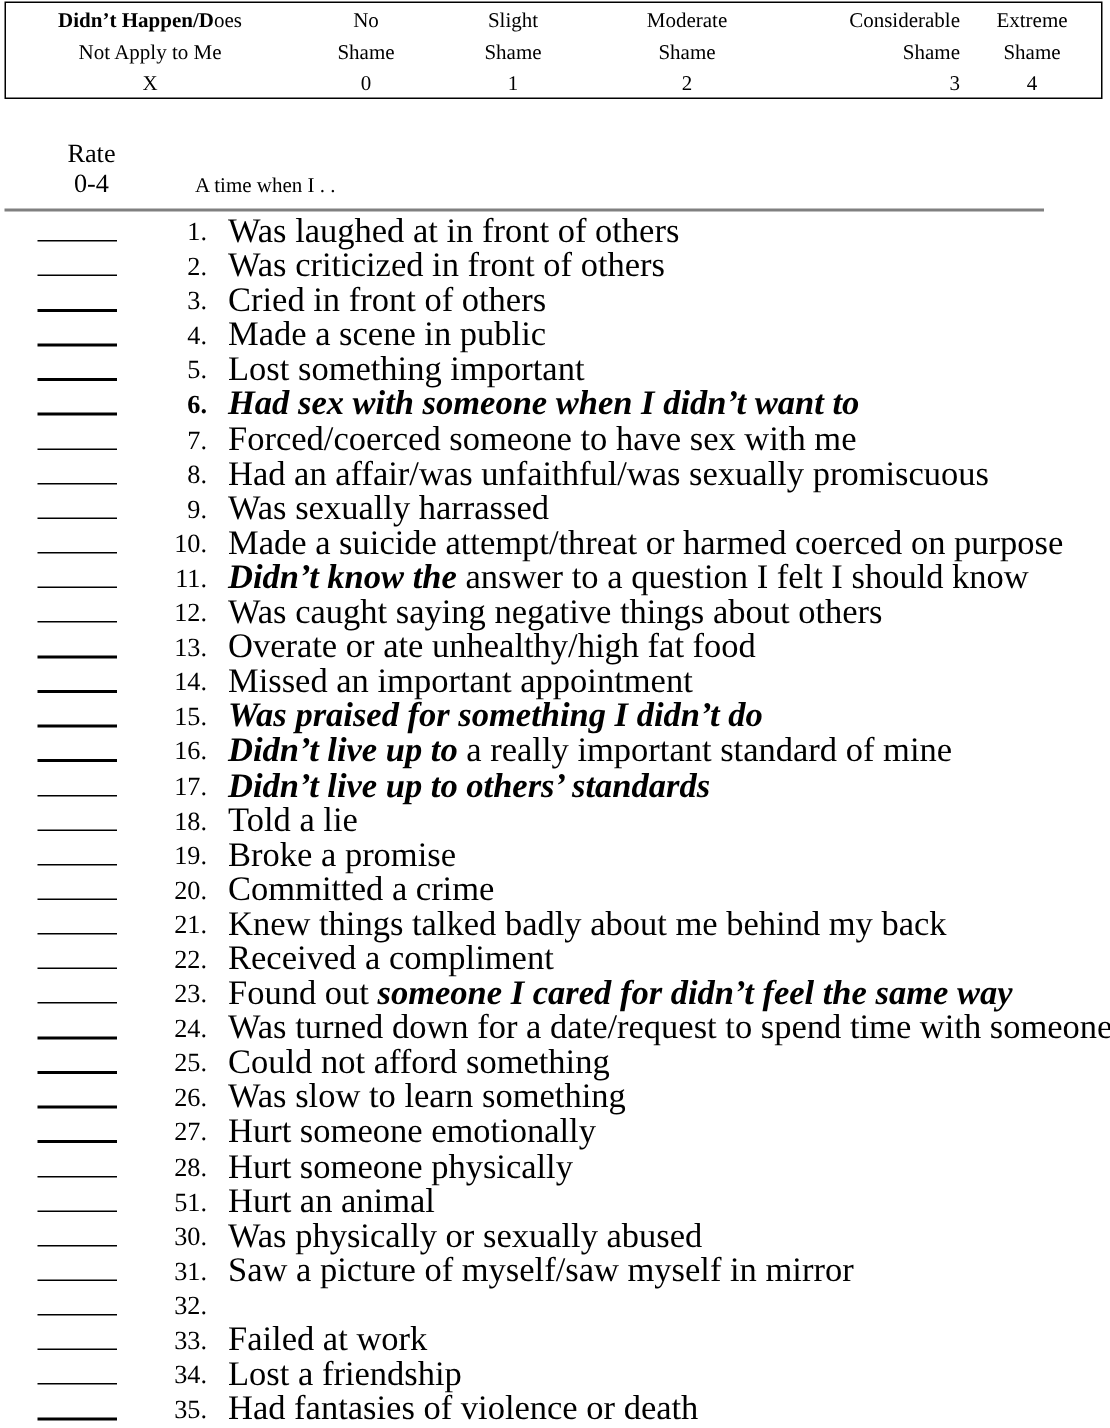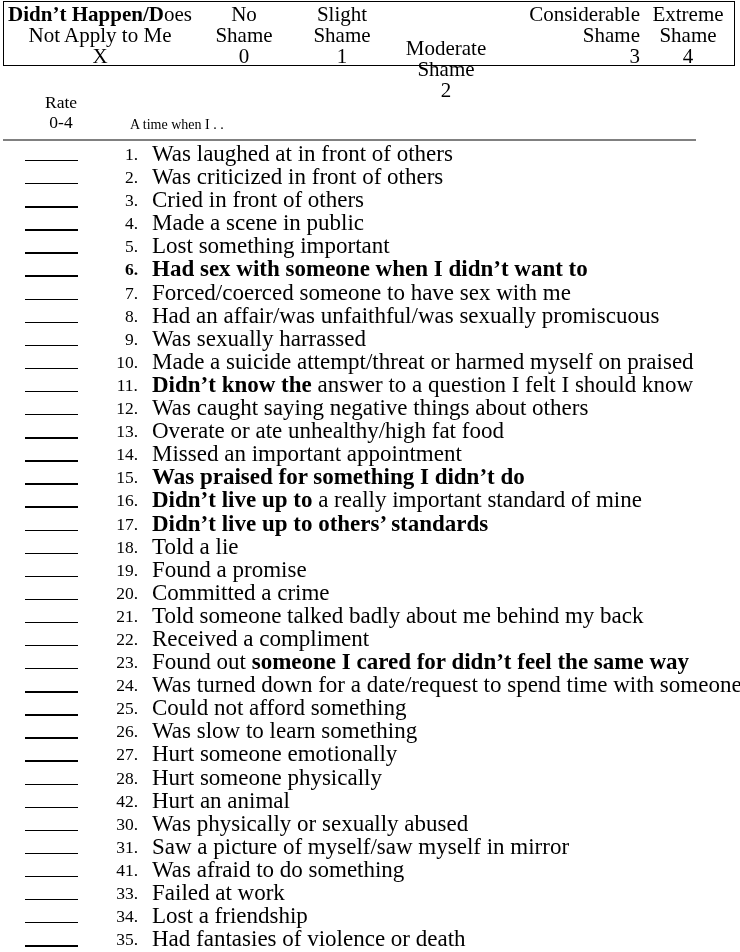--- a/index.html
+++ b/index.html
@@ -33,31 +33,31 @@
   }
   .scale-grid {
     position: relative;
     width: 100%;
     height: 100%;
   }
   .scale-col {
     position: absolute;
     top: 2px;
     text-align: center;
-    font-size: 21px;
+    font-size: 14px;
     line-height: 21px;
   }
   .scale-col .ln {
     display: block;
     white-space: nowrap;
   }
   .scale-col.c0 { left: 0px;   width: 192px; }
   .scale-col.c1 { left: 192px; width: 96px;  }
   .scale-col.c2 { left: 288px; width: 100px; }
-  .scale-col.c3 { left: 385px; width: 114px; margin-top: 34px; }
+  .scale-col.c3 { left: 397px; width: 114px; }
   .scale-col.c4 { left: 506px; width: 130px; text-align: right; }
   .scale-col.c5 { left: 636px; width: 96px;  }
 
   .bold-head { font-weight: bold; }
   .semi-head { font-weight: normal; }
 
   
   .rate-head {
     position: absolute;
     left: 16px;
@@ -116,21 +116,21 @@
     line-height: 22px;
   }
   .item-text {
     position: absolute;
     left: 152px;
     top: 0;
     font-size: 23px;
     line-height: 22px;
     white-space: nowrap;
   }
-  .item-text b { font-weight: bold; }
+  .item-text b { font-weight: bold; font-style: italic; }
 </style>
 </head>
 <body>
 
 <div class="page">
 
   <div class="scale-box">
     <div class="scale-grid">
 
       <div class="scale-col c0">
@@ -223,21 +223,21 @@
         <div class="item-text"><span>Had an affair/was unfaithful/was sexually promiscuous</span></div>
       </div>
       <div class="item-row">
         <div class="blank-line"></div>
         <div class="item-num">9.</div>
         <div class="item-text"><span>Was sexually harrassed</span></div>
       </div>
       <div class="item-row">
         <div class="blank-line"></div>
         <div class="item-num">10.</div>
-        <div class="item-text"><span>Made a suicide attempt/threat or harmed myself on praised</span></div>
+        <div class="item-text"><span>Made a suicide attempt/threat or harmed coerced on purpose</span></div>
       </div>
       <div class="item-row">
         <div class="blank-line"></div>
         <div class="item-num">11.</div>
         <div class="item-text"><b>Didn’t know the</b><span> answer to a question I felt I should know</span></div>
       </div>
       <div class="item-row">
         <div class="blank-line"></div>
         <div class="item-num">12.</div>
         <div class="item-text"><span>Was caught saying negative things about others</span></div>
@@ -268,31 +268,31 @@
         <div class="item-text"><b>Didn’t live up to others’ standards</b></div>
       </div>
       <div class="item-row">
         <div class="blank-line"></div>
         <div class="item-num">18.</div>
         <div class="item-text"><span>Told a lie</span></div>
       </div>
       <div class="item-row">
         <div class="blank-line"></div>
         <div class="item-num">19.</div>
-        <div class="item-text"><span>Found a promise</span></div>
+        <div class="item-text"><span>Broke a promise</span></div>
       </div>
       <div class="item-row">
         <div class="blank-line"></div>
         <div class="item-num">20.</div>
         <div class="item-text"><span>Committed a crime</span></div>
       </div>
       <div class="item-row">
         <div class="blank-line"></div>
         <div class="item-num">21.</div>
-        <div class="item-text"><span>Told someone talked badly about me behind my back</span></div>
+        <div class="item-text"><span>Knew things talked badly about me behind my back</span></div>
       </div>
       <div class="item-row">
         <div class="blank-line"></div>
         <div class="item-num">22.</div>
         <div class="item-text"><span>Received a compliment</span></div>
       </div>
       <div class="item-row">
         <div class="blank-line"></div>
         <div class="item-num">23.</div>
         <div class="item-text"><span>Found out </span><b>someone I cared for didn’t feel the same way</b></div>
@@ -317,37 +317,36 @@
         <div class="item-num">27.</div>
         <div class="item-text"><span>Hurt someone emotionally</span></div>
       </div>
       <div class="item-row">
         <div class="blank-line"></div>
         <div class="item-num">28.</div>
         <div class="item-text"><span>Hurt someone physically</span></div>
       </div>
       <div class="item-row">
         <div class="blank-line"></div>
-        <div class="item-num">42.</div>
+        <div class="item-num">51.</div>
         <div class="item-text"><span>Hurt an animal</span></div>
       </div>
       <div class="item-row">
         <div class="blank-line"></div>
         <div class="item-num">30.</div>
         <div class="item-text"><span>Was physically or sexually abused</span></div>
       </div>
       <div class="item-row">
         <div class="blank-line"></div>
         <div class="item-num">31.</div>
         <div class="item-text"><span>Saw a picture of myself/saw myself in mirror</span></div>
       </div>
       <div class="item-row">
         <div class="blank-line"></div>
-        <div class="item-num">41.</div>
-        <div class="item-text"><span>Was afraid to do something</span></div>
+        <div class="item-num">32.</div>
       </div>
       <div class="item-row">
         <div class="blank-line"></div>
         <div class="item-num">33.</div>
         <div class="item-text"><span>Failed at work</span></div>
       </div>
       <div class="item-row">
         <div class="blank-line"></div>
         <div class="item-num">34.</div>
         <div class="item-text"><span>Lost a friendship</span></div>

